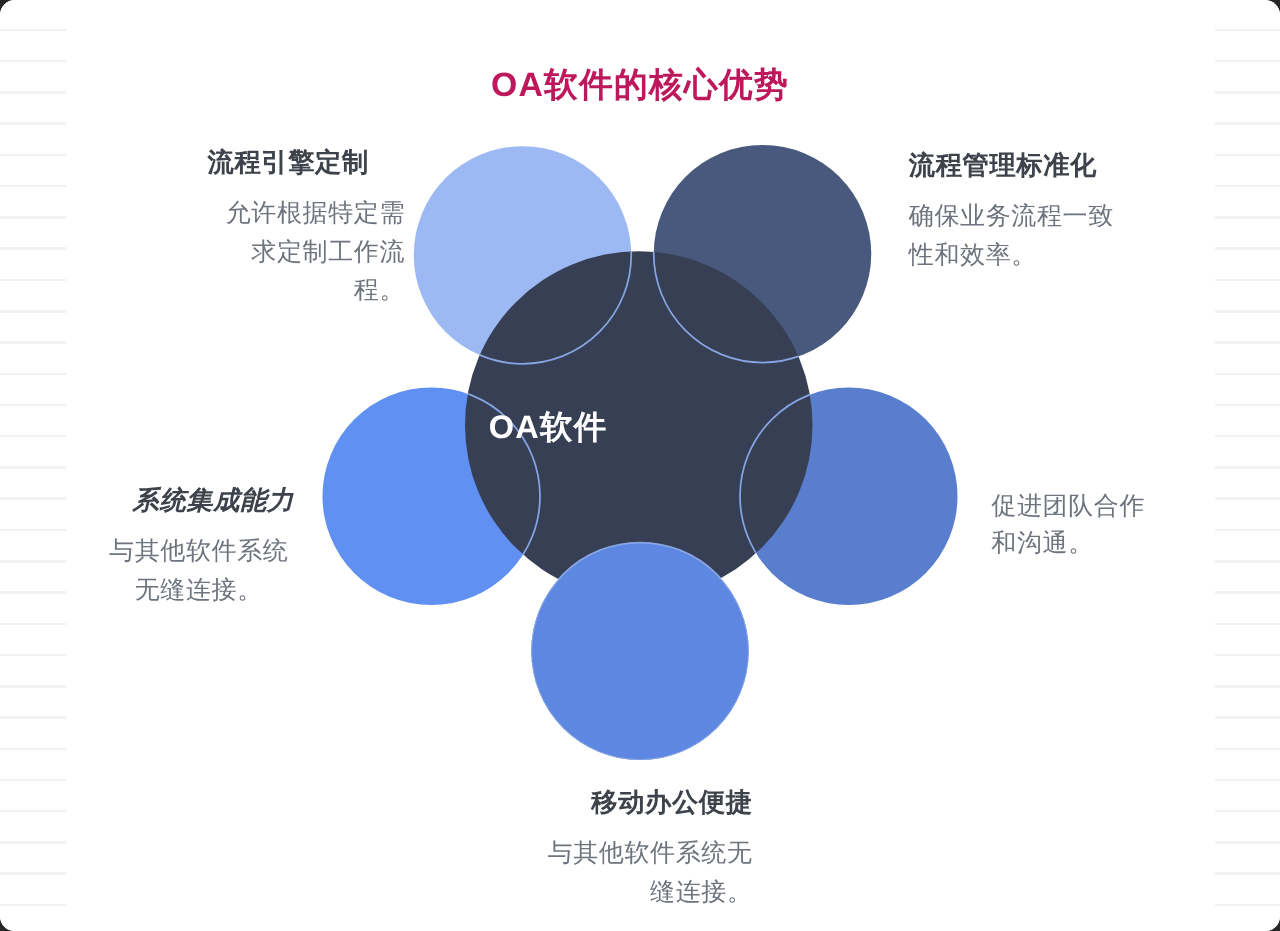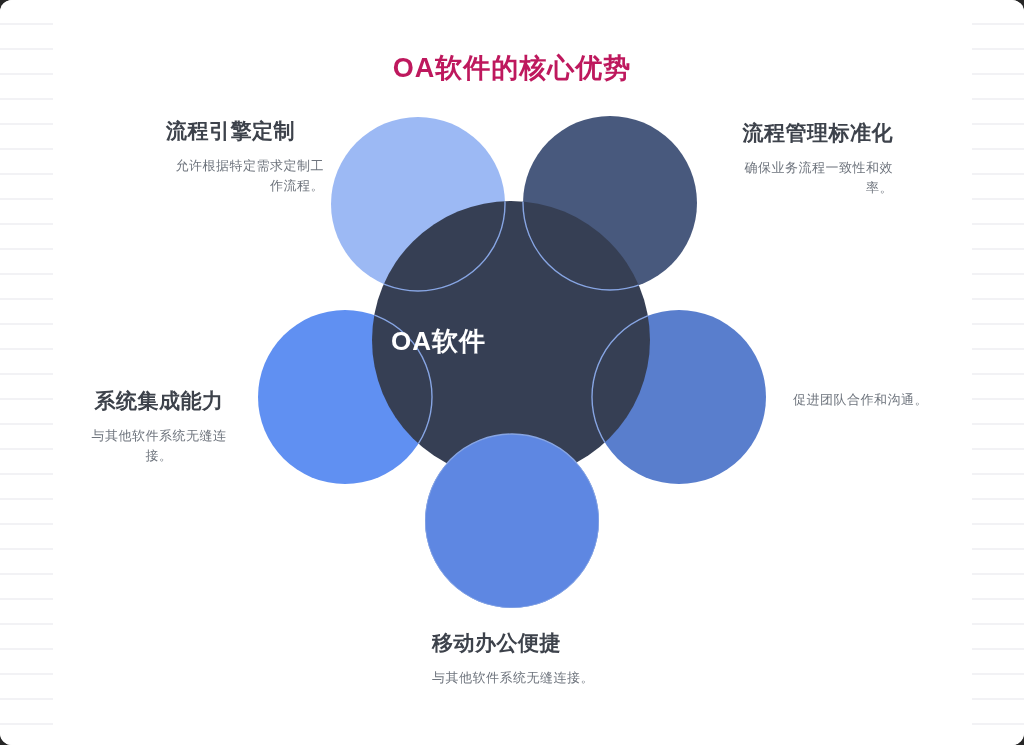--- a/index.html
+++ b/index.html
@@ -41,37 +41,37 @@
     letter-spacing: 1px;
   }
   .petal-label { position: absolute; }
   .petal-label h3 {
     margin: 0 0 13px 0;
     font-size: 21px; font-weight: bold; color: #3d424b;
     line-height: 1.2; letter-spacing: 0.5px;
   }
   .petal-label p {
     margin: 0;
-    font-size: 13px; color: #6e747d;
+    font-size: 20px; color: #6e747d;
     line-height: 1.52; letter-spacing: 0.5px;
     word-break: break-all;
   }
   .label-top-left  { left: 166px; top: 118px; width: 158px; }
   .label-top-left h3 { text-align: left; }
   .label-top-left p  { text-align: right; }
 
-  .label-top-right { left: 727px; top: 120px; width: 166px; text-align: right; }
+  .label-top-right { left: 727px; top: 120px; width: 166px; text-align: left; }
 
   .label-left      { left: 83px;  top: 388px; width: 152px; }
-  .label-left h3   { text-align: center; }
+  .label-left h3   { text-align: right; font-style: italic; }
   .label-left p    { text-align: center; }
 
   .label-right     { left: 793px; top: 390px; width: 140px; text-align: left; }
 
-  .label-bottom    { left: 432px; top: 630px; width: 170px; text-align: left; }
+  .label-bottom    { left: 432px; top: 630px; width: 170px; text-align: right; }
 </style>
 </head>
 <body>
 
 <div class="page">
   <div class="ruled-bg"></div>
   <div class="canvas-panel"></div>
 
   <svg class="diagram-svg" width="1024" height="745" viewBox="0 0 1024 745">
     <defs>

